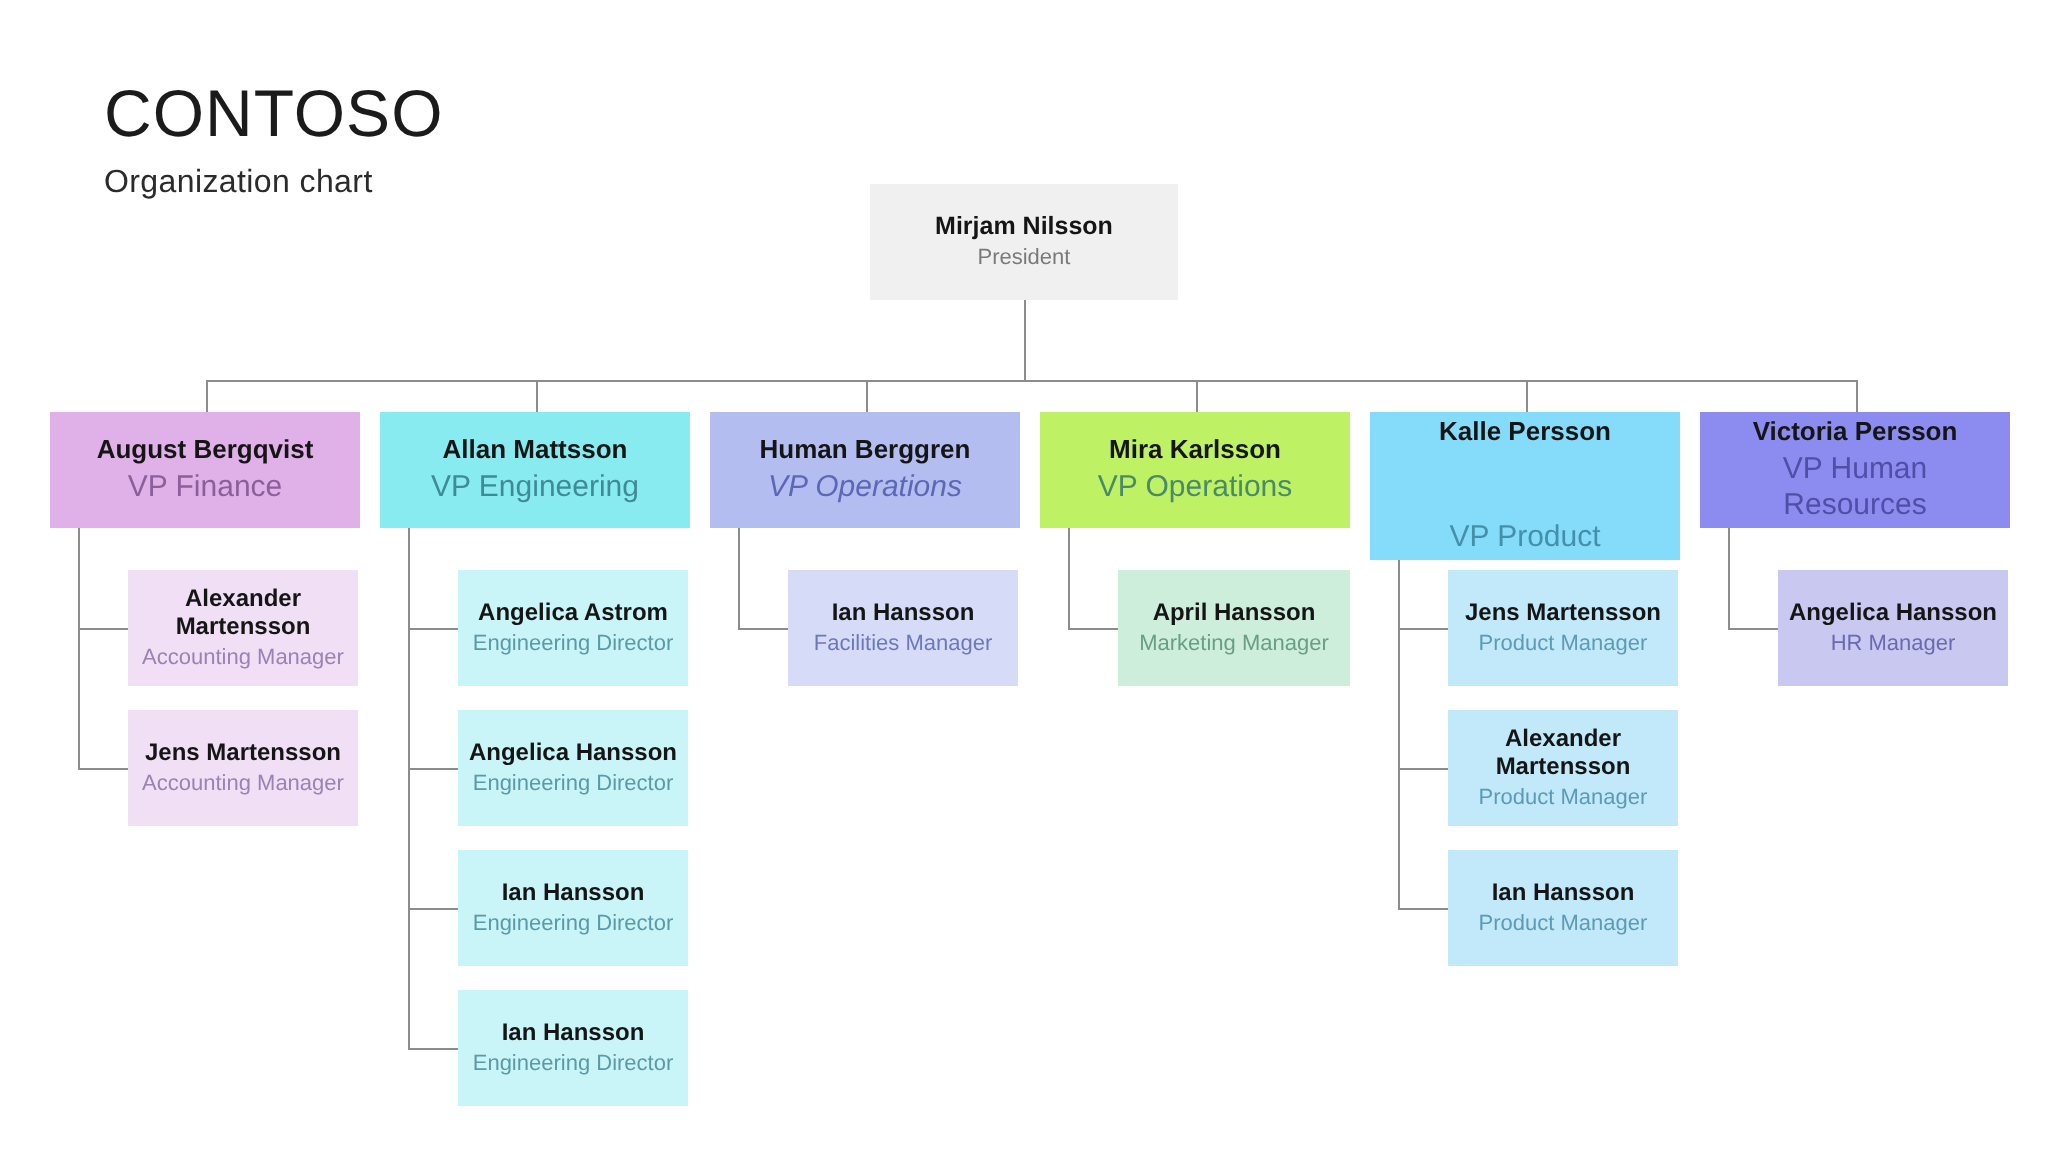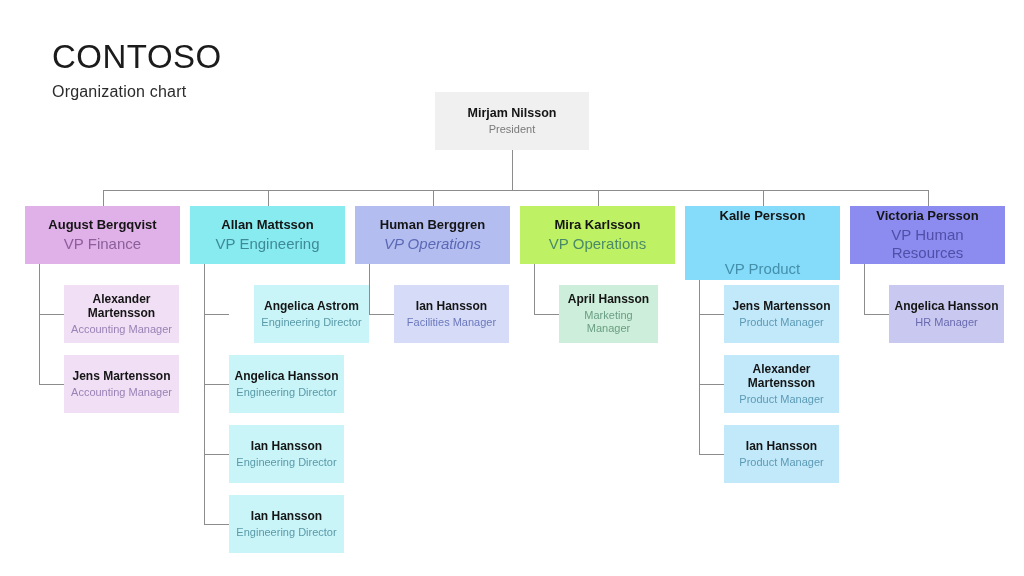--- a/index.html
+++ b/index.html
@@ -148,41 +148,41 @@
         <div class="ti" style="color: rgb(79, 79, 168);">VP Human Resources</div>
       </div>
       <div class="node child" style="left: 64px; top: 285px; width: 115px; height: 58px; background: rgb(240, 223, 245);">
         <div class="nm">Alexander Martensson</div>
         <div class="ti" style="color: rgb(154, 130, 181);">Accounting Manager</div>
       </div>
       <div class="node child" style="left: 64px; top: 355px; width: 115px; height: 58px; background: rgb(240, 223, 245);">
         <div class="nm">Jens Martensson</div>
         <div class="ti" style="color: rgb(154, 130, 181);">Accounting Manager</div>
       </div>
-      <div class="node child" style="left: 229px; top: 285px; width: 115px; height: 58px; background: rgb(201, 244, 248); margin-left: 25px;">
+      <div class="node child" style="left: 229px; top: 285px; width: 115px; height: 58px; background: rgb(201, 244, 248);">
         <div class="nm">Angelica Astrom</div>
         <div class="ti" style="color: rgb(90, 154, 168);">Engineering Director</div>
       </div>
       <div class="node child" style="left: 229px; top: 355px; width: 115px; height: 58px; background: rgb(201, 244, 248);">
         <div class="nm">Angelica Hansson</div>
         <div class="ti" style="color: rgb(90, 154, 168);">Engineering Director</div>
       </div>
       <div class="node child" style="left: 229px; top: 425px; width: 115px; height: 58px; background: rgb(201, 244, 248);">
         <div class="nm">Ian Hansson</div>
         <div class="ti" style="color: rgb(90, 154, 168);">Engineering Director</div>
       </div>
       <div class="node child" style="left: 229px; top: 495px; width: 115px; height: 58px; background: rgb(201, 244, 248);">
         <div class="nm">Ian Hansson</div>
         <div class="ti" style="color: rgb(90, 154, 168);">Engineering Director</div>
       </div>
       <div class="node child" style="left: 394px; top: 285px; width: 115px; height: 58px; background: rgb(214, 220, 247);">
         <div class="nm">Ian Hansson</div>
         <div class="ti" style="color: rgb(107, 120, 189);">Facilities Manager</div>
       </div>
-      <div class="node child" style="left: 559px; top: 285px; width: 99px; height: 58px; background: rgb(205, 238, 218);">
+      <div class="node child" style="left: 559px; top: 285px; width: 116px; height: 58px; background: rgb(205, 238, 218);">
         <div class="nm">April Hansson</div>
         <div class="ti" style="color: rgb(106, 158, 131);">Marketing Manager</div>
       </div>
       <div class="node child" style="left: 724px; top: 285px; width: 115px; height: 58px; background: rgb(194, 233, 250);">
         <div class="nm">Jens Martensson</div>
         <div class="ti" style="color: rgb(92, 154, 181);">Product Manager</div>
       </div>
       <div class="node child" style="left: 724px; top: 355px; width: 115px; height: 58px; background: rgb(194, 233, 250);">
         <div class="nm">Alexander Martensson</div>
         <div class="ti" style="color: rgb(92, 154, 181);">Product Manager</div>

